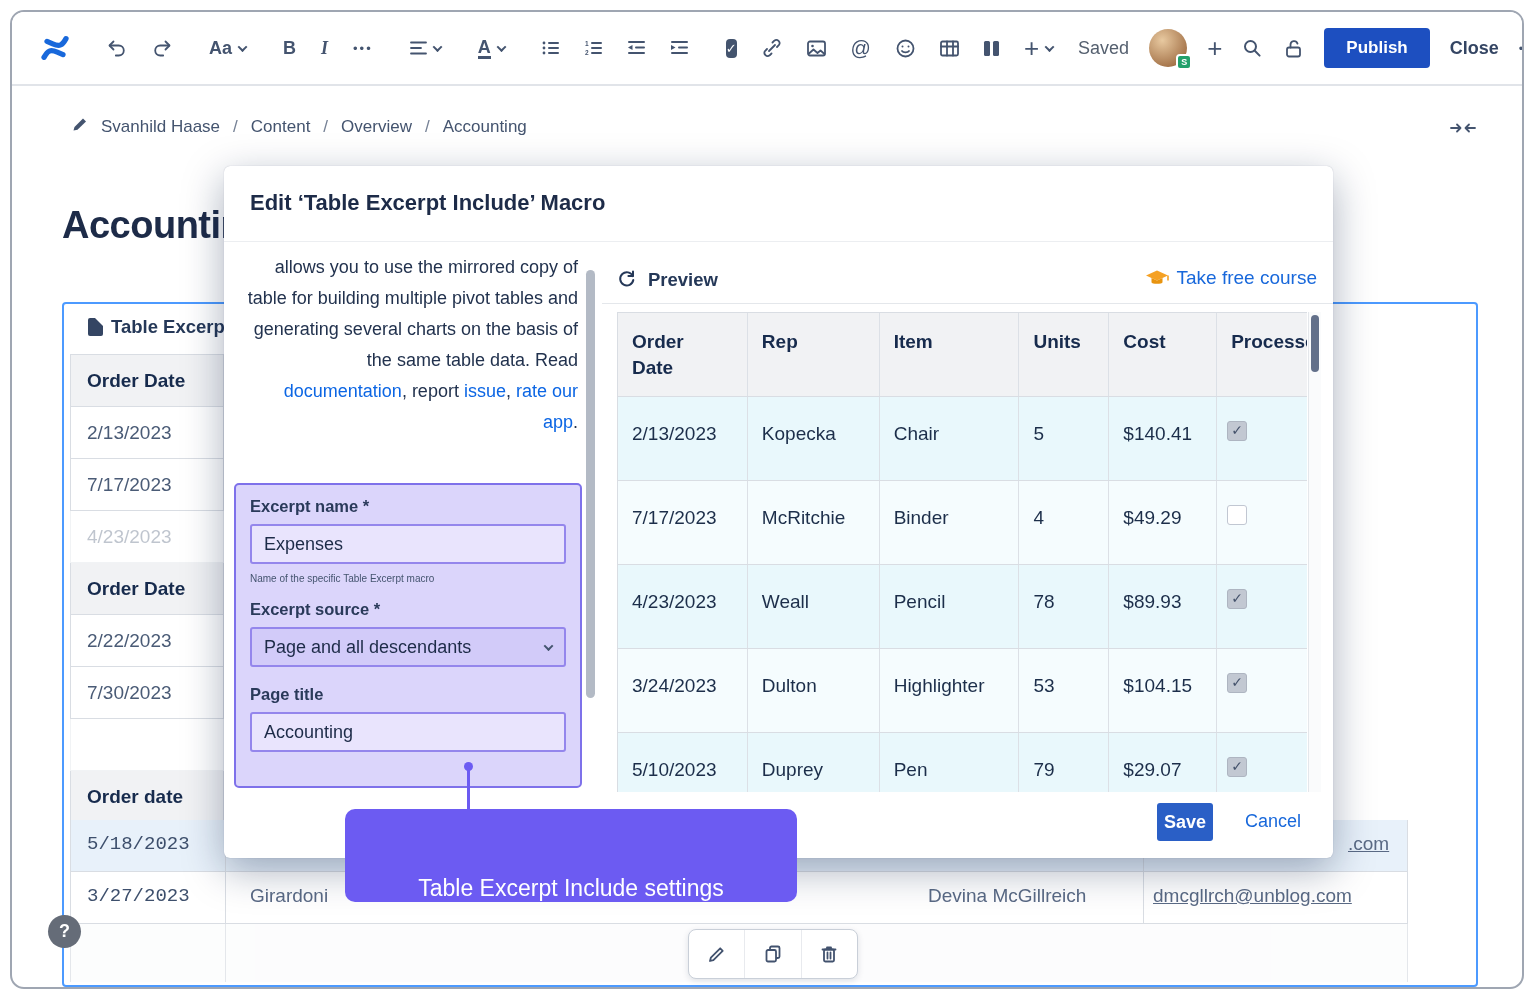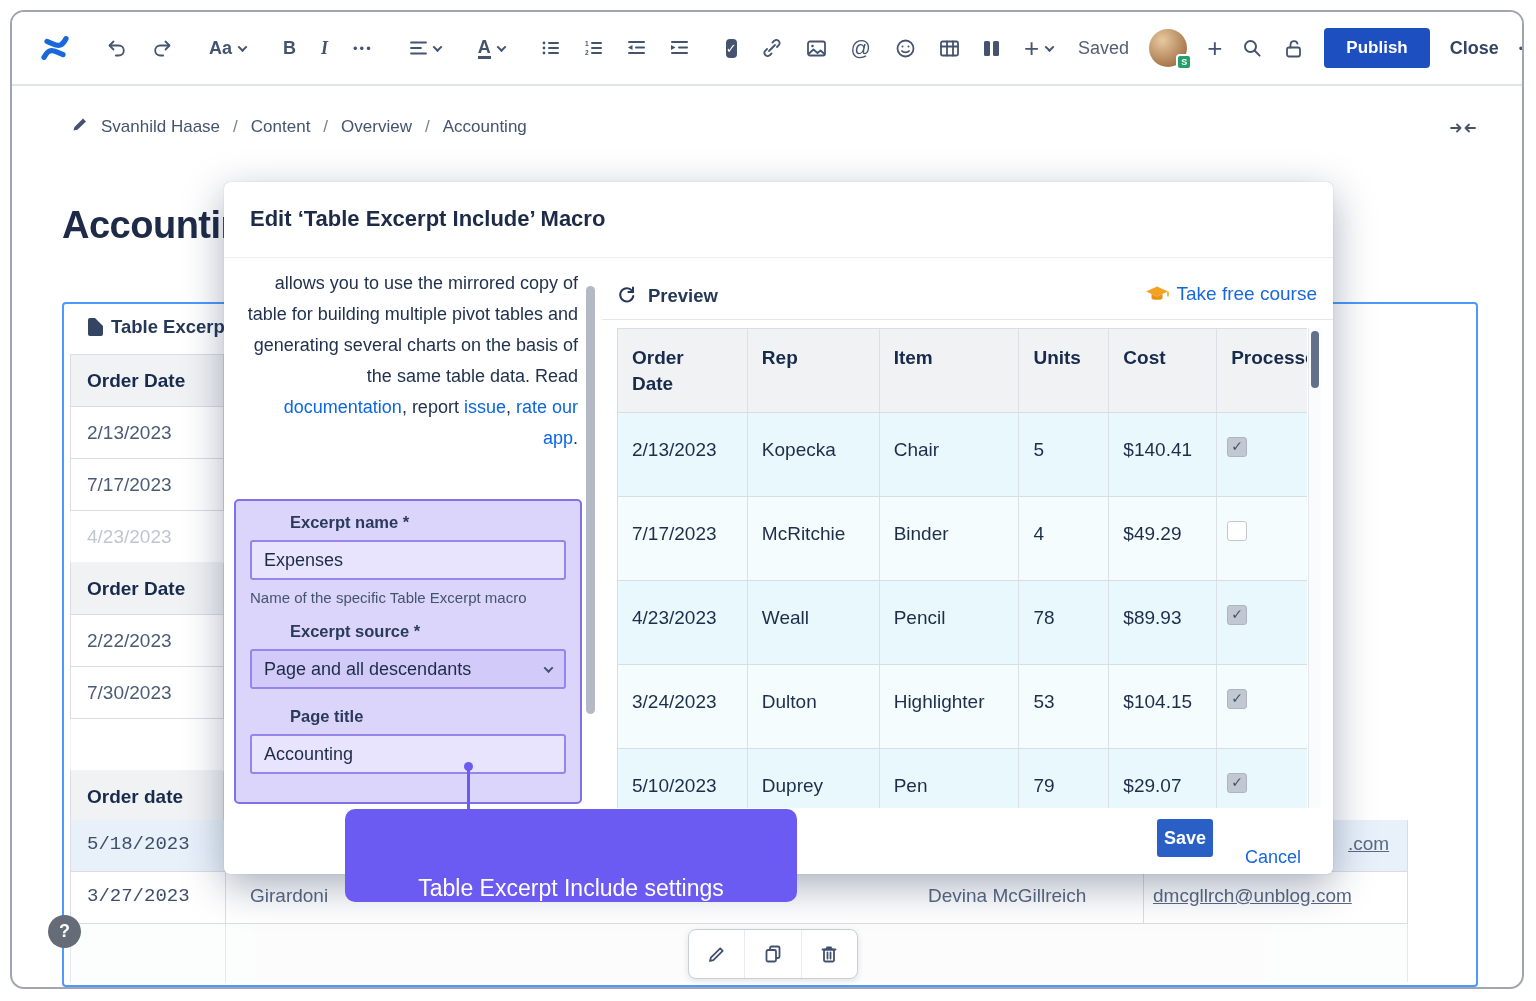--- a/index.html
+++ b/index.html
@@ -62,34 +62,34 @@
 .wrow .date{left:16px;color:#3D4F6C;font-family:Liberation Mono, monospace;}
 .u{text-decoration:underline;}
 .helpdot{position:absolute;left:36px;top:903px;width:33px;height:33px;border-radius:50%;background:#656C78;color:#fff;
          font-size:18px;font-weight:700;display:flex;align-items:center;justify-content:center;z-index:50;}
 .ftbar{position:absolute;left:676px;top:917px;width:170px;height:50px;background:#fff;border:1.5px solid #C9CFD8;
        border-radius:8px;display:flex;z-index:30;box-shadow:0 2px 6px rgba(9,30,66,.12);}
 .ftbar .fbtn{flex:1;display:flex;align-items:center;justify-content:center;}
 .ftbar .fbtn + .fbtn{border-left:1px solid #E8EAEE;}
 
 
-.modal{position:absolute;left:212px;top:170px;width:1109px;height:692px;background:#fff;border-radius:6px;
+.modal{position:absolute;left:212px;top:154px;width:1109px;height:692px;background:#fff;border-radius:6px;
        box-shadow:0 12px 40px rgba(9,30,66,.35),0 0 1px rgba(9,30,66,.3);z-index:40;}
 .m-title{position:absolute;left:26px;top:24px;font-size:22px;font-weight:700;color:#1D2B48;}
 .m-div{position:absolute;left:0;right:0;top:75px;height:1px;background:#ECEEF1;}
 .m-desc{position:absolute;left:21px;top:86px;width:333px;font-size:18px;line-height:31px;color:#22324E;text-align:right;}
 .m-desc a{color:#0C66E4;text-decoration:none;}
 .lscroll{position:absolute;left:362px;top:104px;width:9px;height:428px;background:#B3BAC5;border-radius:5px;}
 .m-box{position:absolute;left:10px;top:317px;width:348px;height:305px;background:#DBD5FB;border:2px solid #7E71EA;
        border-radius:5px;padding:12px 14px;}
-.f-label{font-size:16.5px;font-weight:700;color:#2A3A5A;margin-left:40px;}
+.f-label{font-size:16.5px;font-weight:700;color:#2A3A5A;}
 .f-input{height:40px;background:#E9E4FD;border:2px solid #9486EC;border-radius:3px;margin-top:8px;
          display:flex;align-items:center;padding:0 12px;font-size:18px;color:#1D2B48;}
 .f-select{background:#D2CBF9;justify-content:space-between;}
-.f-help{font-size:15px;color:#44546F;margin-top:9px;}
+.f-help{font-size:10px;color:#44546F;margin-top:9px;}
 .mt16{margin-top:16px;}
 .mt18{margin-top:18px;}
 .p-head-ic{position:absolute;left:392px;top:102px;}
 .p-title{position:absolute;left:424px;top:103px;font-size:18.5px;font-weight:700;color:#253858;}
 .course{position:absolute;right:16px;top:101px;display:flex;align-items:center;gap:8px;font-size:19px;color:#1868DB;}
 .p-div{position:absolute;left:378px;right:0;top:137px;height:1px;background:#E4E7EB;}
 .p-table{position:absolute;left:393px;top:146px;width:690px;height:480px;overflow:hidden;}
 .phrow{display:flex;height:85px;background:#F1F2F4;border:1px solid #D9DDE3;border-right:none;width:727px;}
 .prow{display:flex;height:84px;border:1px solid #D9DDE3;border-top:none;border-right:none;width:727px;}
 .prow:nth-child(odd){background:#F5FCFE;}
@@ -98,21 +98,21 @@
 .phrow .pc{padding-top:16px;font-weight:700;color:#172B4D;white-space:normal;line-height:26px;}
 .c1{width:130px;}.c2{width:132px;}.c3{width:140px;}.c4{width:90px;}.c5{width:108px;}.c6{width:127px;}
 .phrow .c1{padding-right:44px;}
 .cbx{width:20px;height:20px;border-radius:3px;background:#fff;border:1.5px solid #C1C7D2;margin:24px 0 0 10px;position:relative;}
 .cbx.checked{background:#C2C8D2;border-color:#AEB5C1;}
 .cbx.checked::after{content:"✓";position:absolute;left:3px;top:0px;font-size:14px;font-weight:700;color:#44526B;}
 .pscroll{position:absolute;left:1084px;top:146px;width:13px;height:480px;background:#FAFBFC;border-left:1px solid #E4E7EB;}
 .pthumb{position:absolute;left:2px;top:3px;width:8px;height:57px;background:#63708A;border-radius:4px;}
 .btn-save{position:absolute;left:933px;top:637px;width:56px;height:38px;background:#2A5FC6;border-radius:3px;color:#fff;
           font-size:18px;font-weight:700;display:flex;align-items:center;justify-content:center;}
-.cancel{position:absolute;left:1021px;top:645px;font-size:18px;color:#1868DB;margin-top:20px;}
+.cancel{position:absolute;left:1021px;top:645px;font-size:18px;color:#1868DB;}
 
 
 .dot{position:absolute;left:452px;top:750px;width:9px;height:9px;border-radius:50%;background:#6C5BF2;z-index:60;}
 .cline{position:absolute;left:455px;top:758px;width:3px;height:40px;background:#6C5BF2;z-index:60;}
 .callout{position:absolute;left:333px;top:797px;width:452px;height:93px;background:#6C5BF2;border-radius:10px;z-index:60;
          display:flex;align-items:flex-end;justify-content:center;color:#fff;font-size:23px;}
 </style>
 </head>
 <body>
 

